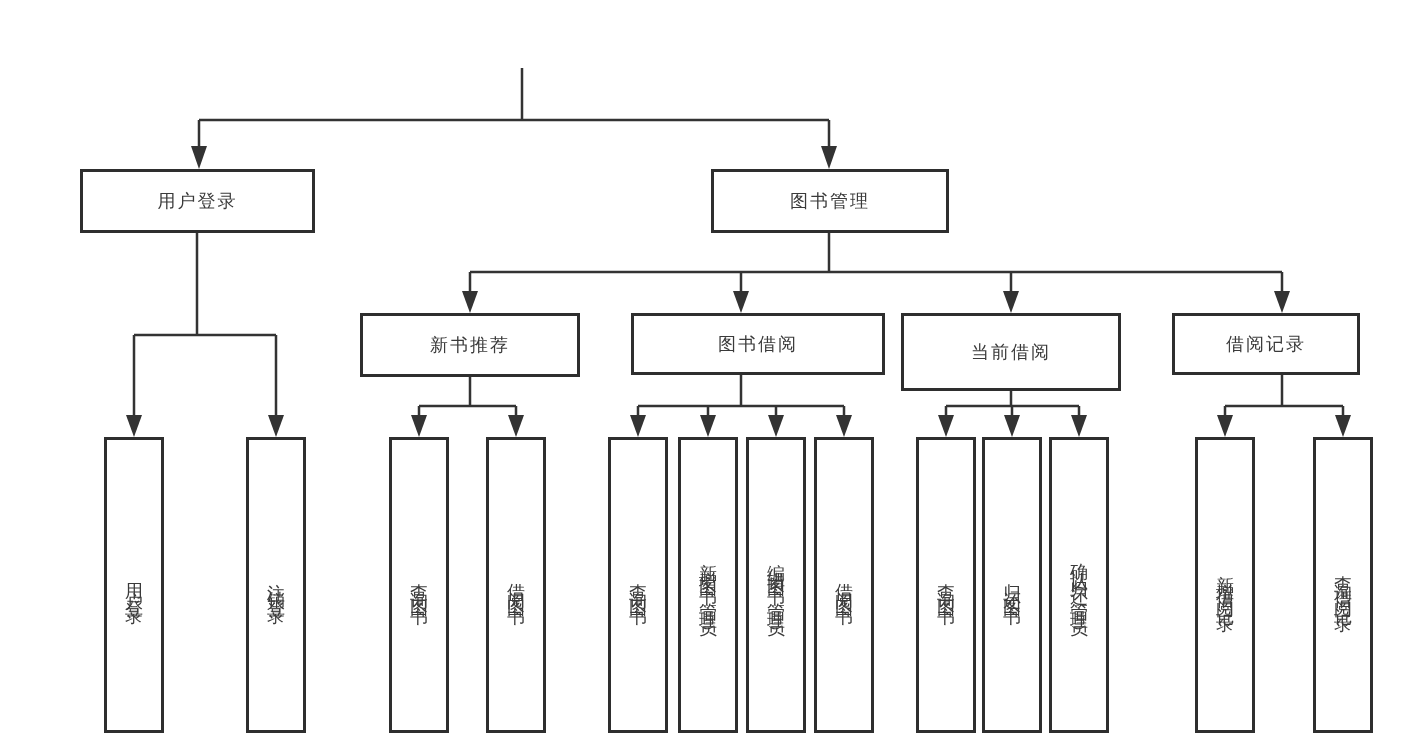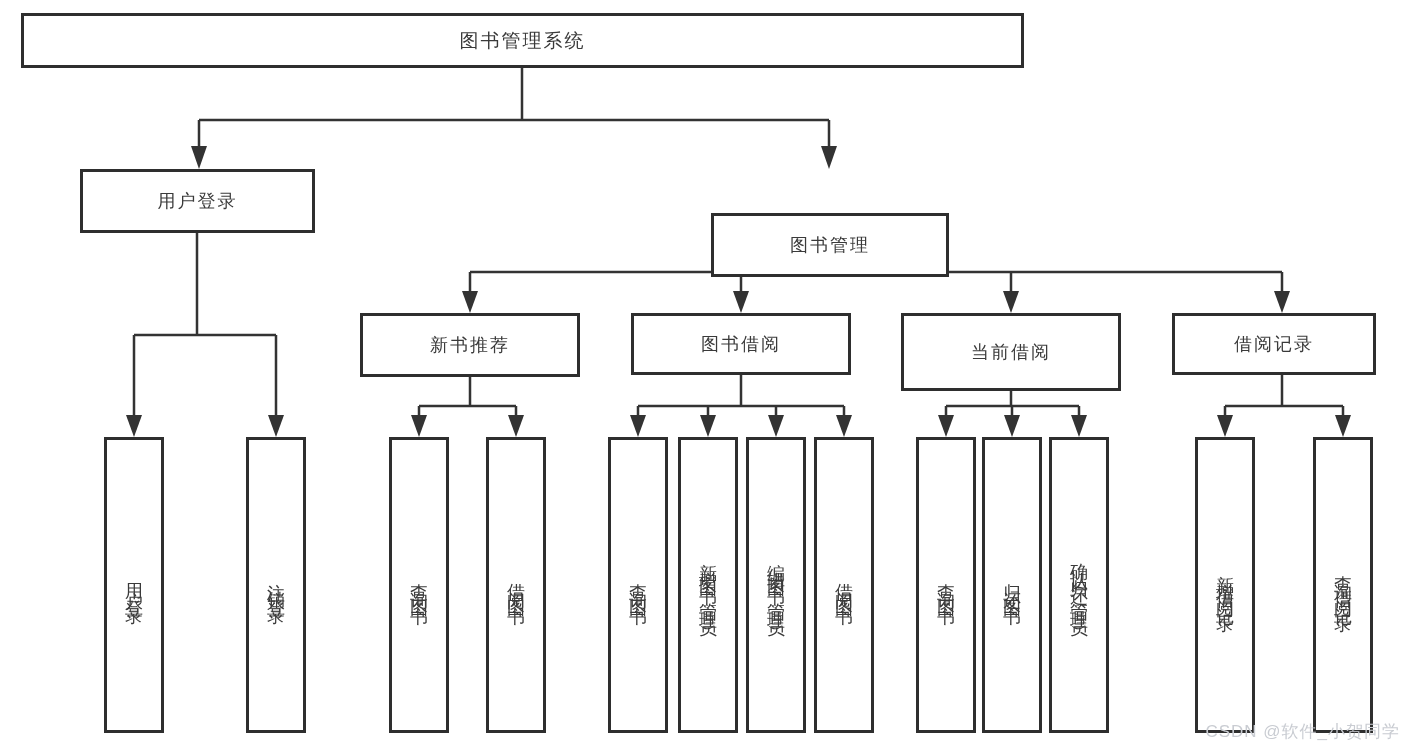--- a/index.html
+++ b/index.html
@@ -92,42 +92,40 @@
       <polygon points="768,415 784,415 776,437"></polygon>
       <polygon points="836,415 852,415 844,437"></polygon>
       <polygon points="938,415 954,415 946,437"></polygon>
       <polygon points="1004,415 1020,415 1012,437"></polygon>
       <polygon points="1071,415 1087,415 1079,437"></polygon>
       <polygon points="1217,415 1233,415 1225,437"></polygon>
       <polygon points="1335,415 1351,415 1343,437"></polygon>
     </g>
   </svg>
 
-  <div class="box root" style="left:21px; top:13px; width:1003px; height:55px;">图书管理系统</div>
 
   <div class="box" style="left:80px; top:169px; width:235px; height:64px;">用户登录</div>
-  <div class="box" style="left:711px; top:169px; width:238px; height:64px;margin-top:44px;">图书管理</div>
+  <div class="box" style="left:711px; top:169px; width:238px; height:64px;">图书管理</div>
 
   <div class="box" style="left:360px; top:313px; width:220px; height:64px;">新书推荐</div>
-  <div class="box" style="left:631px; top:313px; width:220px; height:62px;">图书借阅</div>
+  <div class="box" style="left:631px; top:313px; width:254px; height:62px;">图书借阅</div>
   <div class="box" style="left:901px; top:313px; width:220px; height:78px;">当前借阅</div>
-  <div class="box" style="left:1172px; top:313px; width:204px; height:62px;">借阅记录</div>
+  <div class="box" style="left:1172px; top:313px; width:188px; height:62px;">借阅记录</div>
 
   <div class="vbox" style="left:104px;">用户登录</div>
   <div class="vbox" style="left:246px;">注销登录</div>
 
   <div class="vbox" style="left:389px;">查询图书</div>
   <div class="vbox" style="left:486px;">借阅图书</div>
 
   <div class="vbox" style="left:608px;">查询图书</div>
   <div class="vbox" style="left:678px;">新增图书（管理员）</div>
   <div class="vbox" style="left:746px;">编辑图书（管理员）</div>
   <div class="vbox" style="left:814px;">借阅图书</div>
 
   <div class="vbox" style="left:916px;">查询图书</div>
   <div class="vbox" style="left:982px;">归还图书</div>
   <div class="vbox" style="left:1049px;">确认归还（管理员）</div>
 
   <div class="vbox" style="left:1195px;">新增借阅记录</div>
   <div class="vbox" style="left:1313px;">查询借阅记录</div>
 
-  <div class="watermark">CSDN @软件_小贺同学</div>
 </div>
 
 </body></html>

